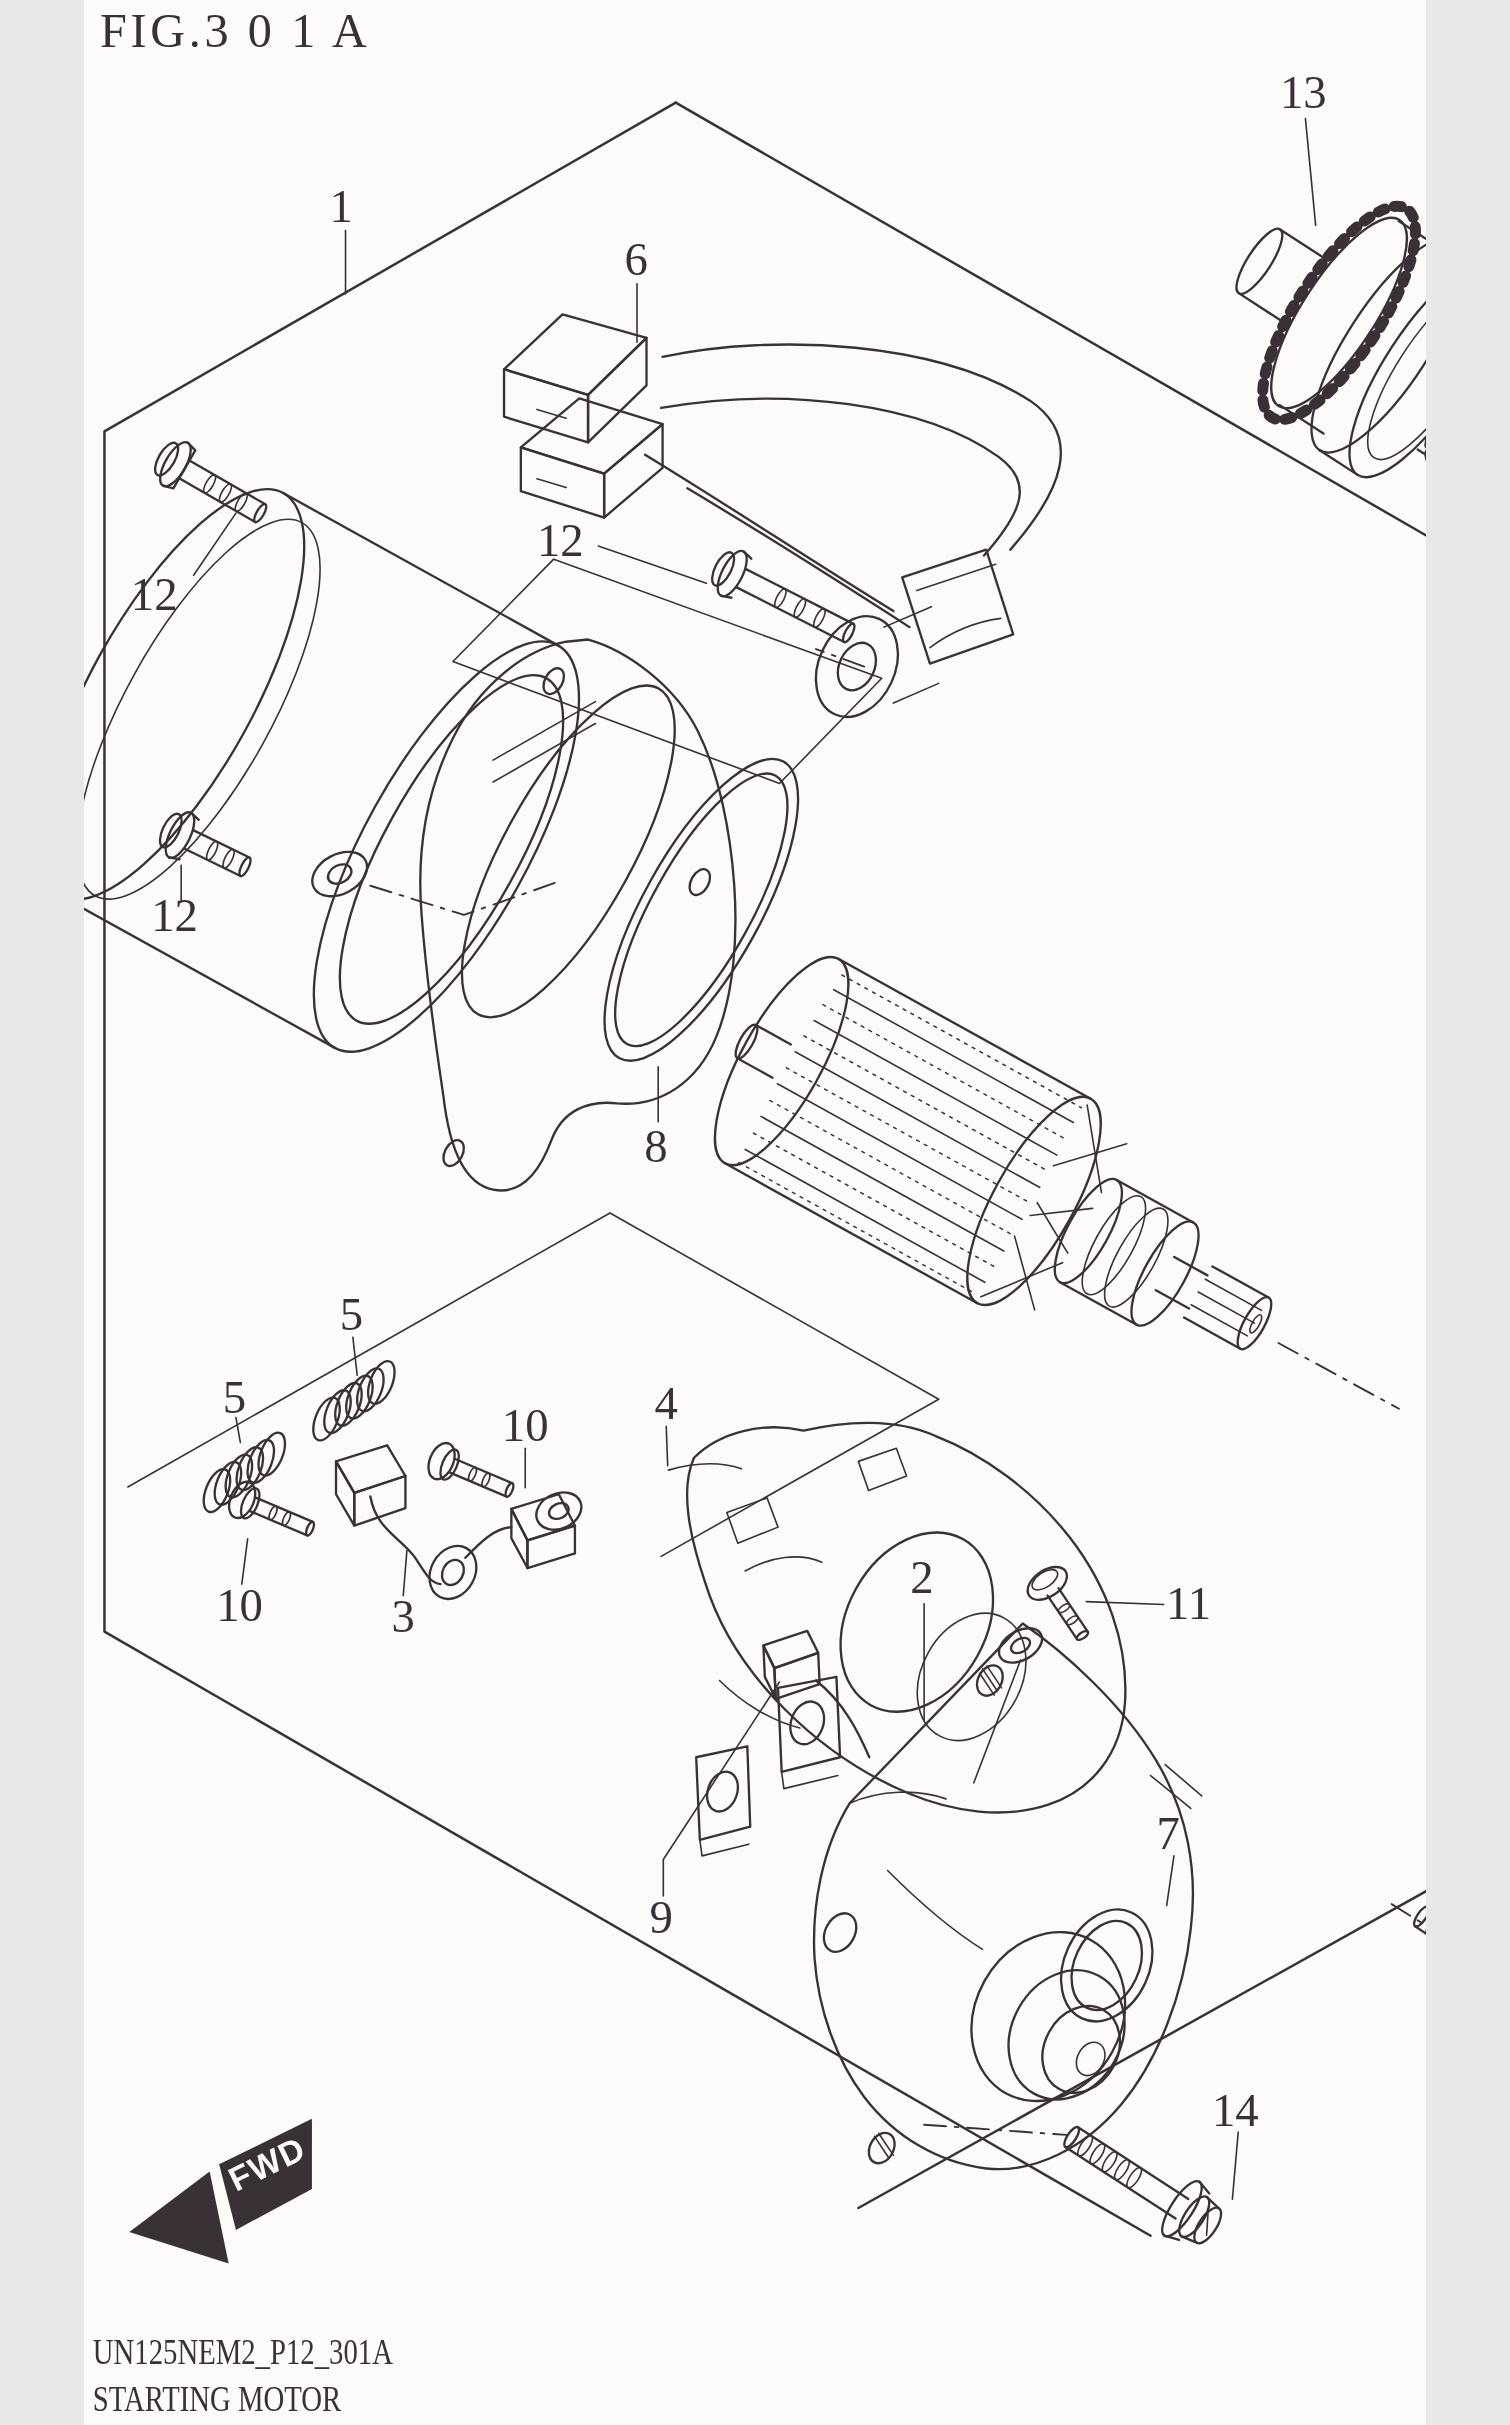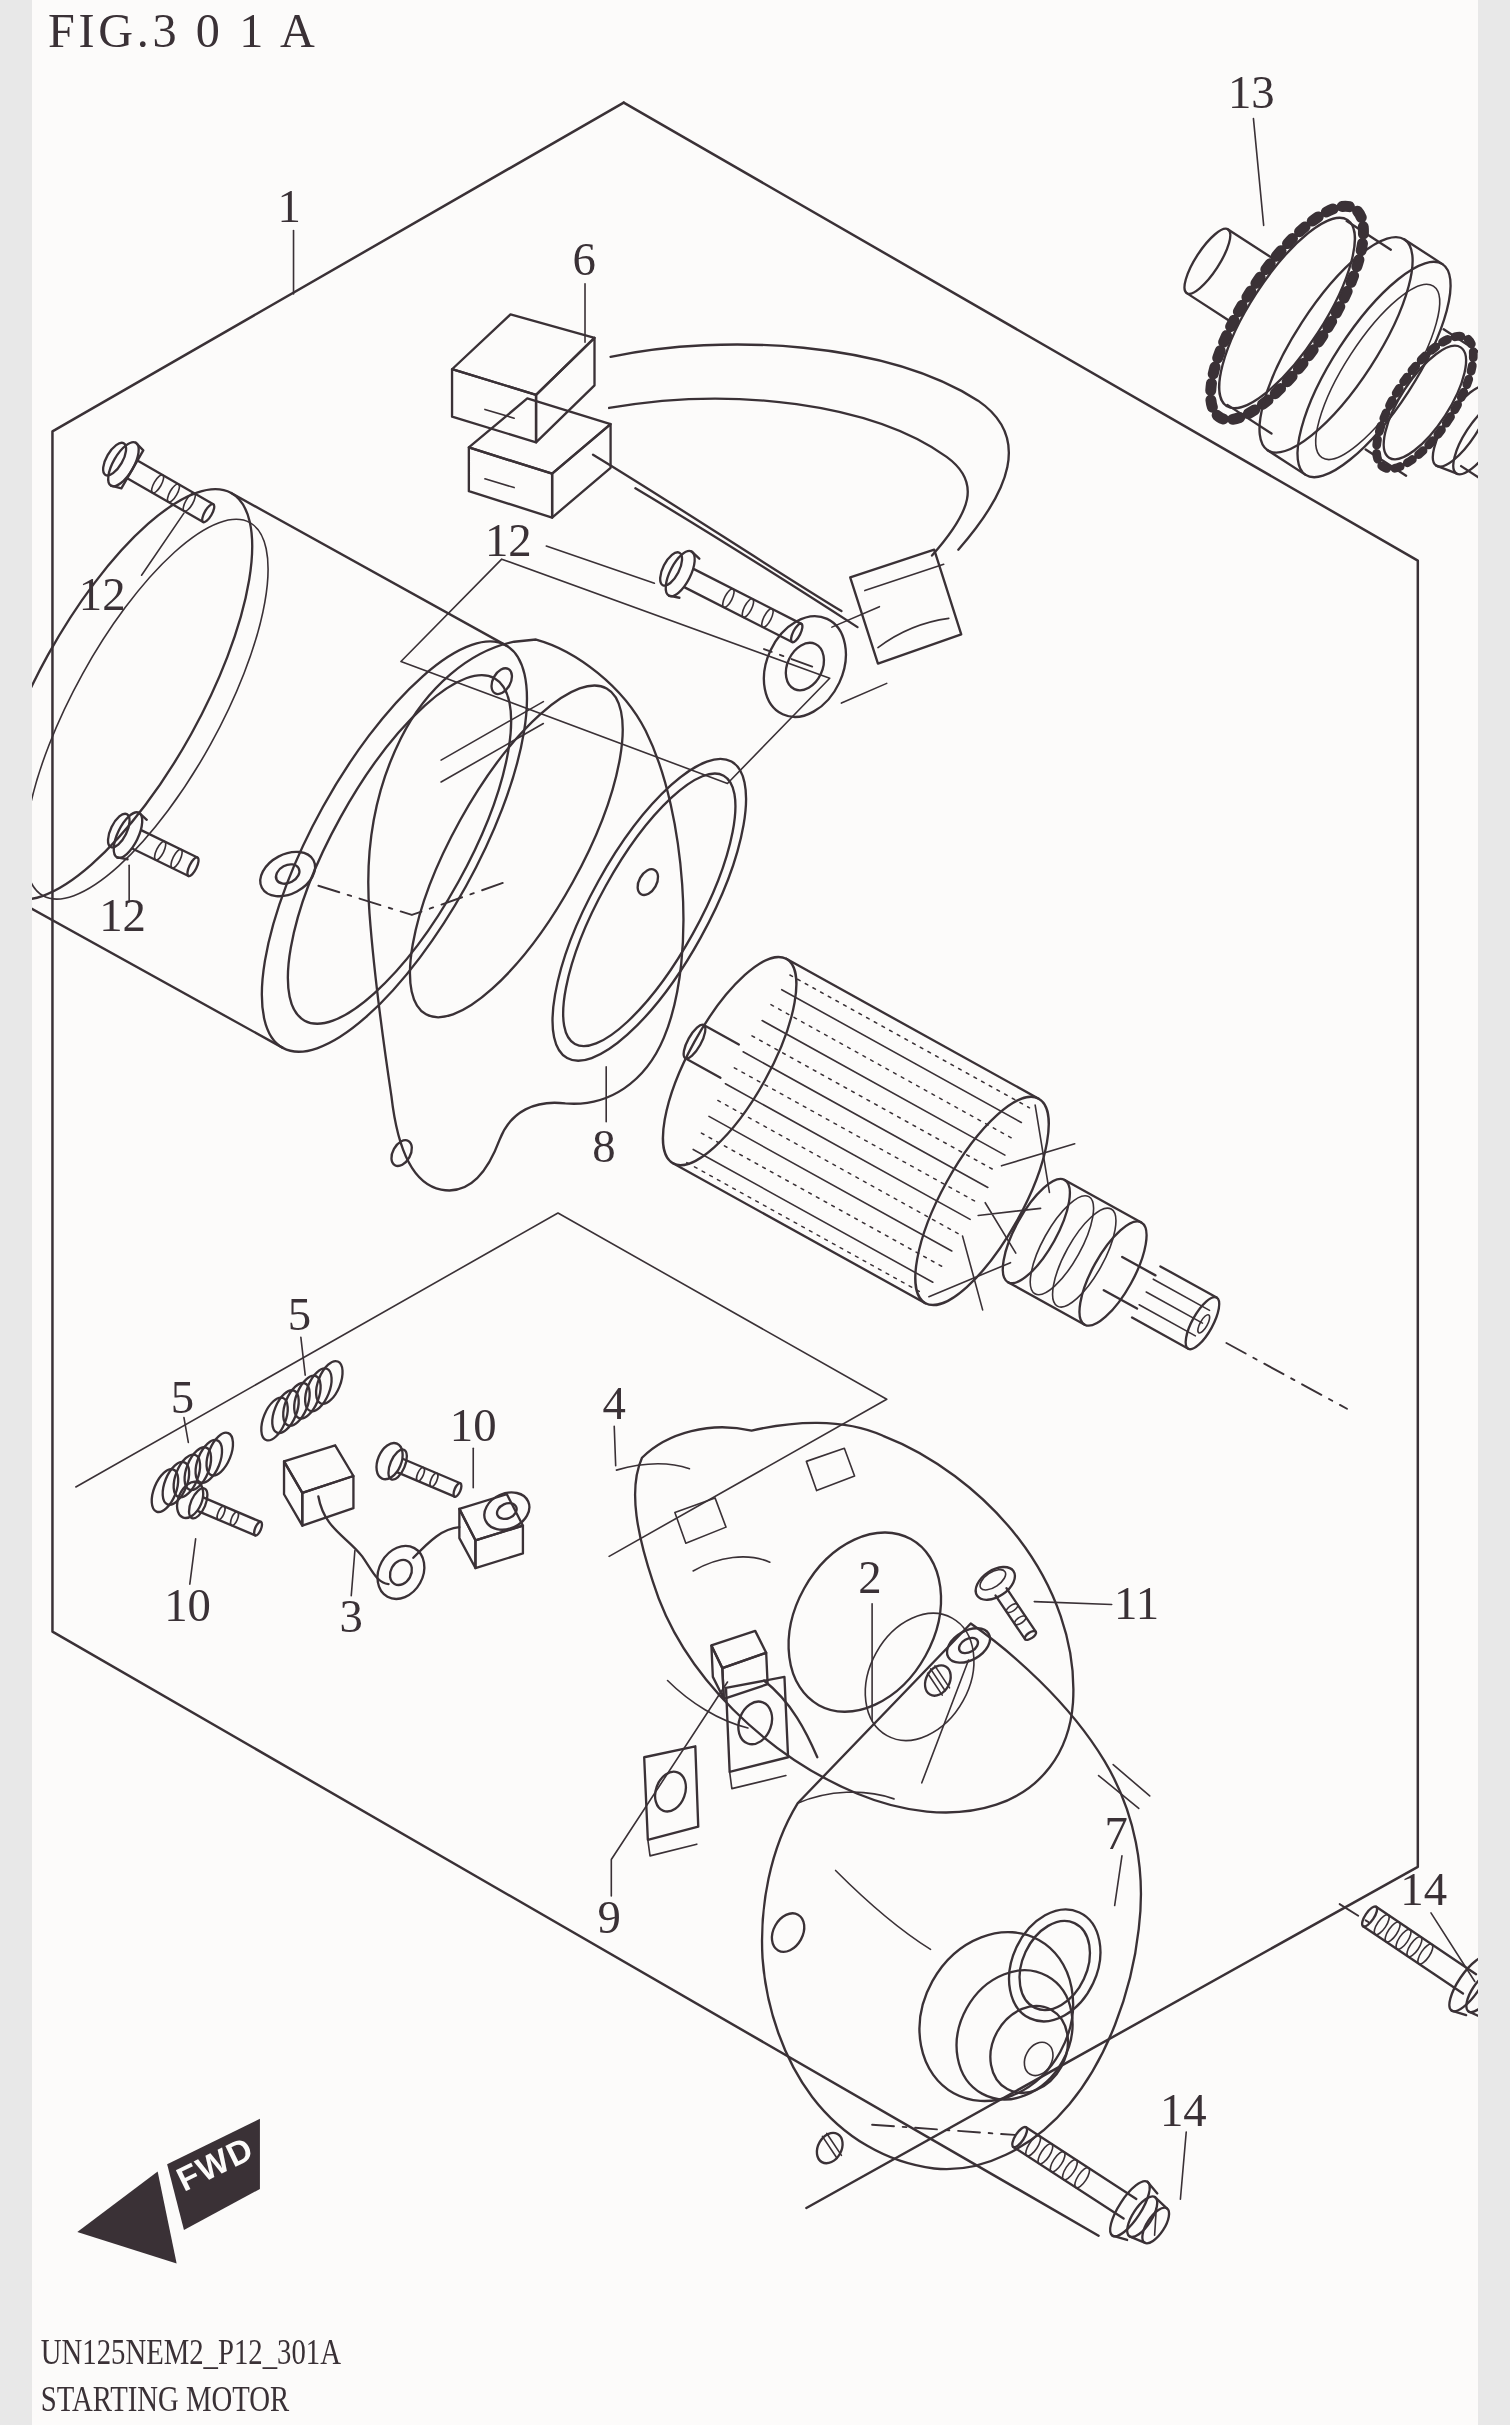--- a/index.html
+++ b/index.html
@@ -1,21 +1,21 @@
 <!DOCTYPE html>
 <html style="font-size:11.7px"><head>
 <meta charset="utf-8">
 <style>
   :root{
     --line:#3a3136;
     --bg:#fcfbfa;
   }
   html,body{margin:0;padding:0;background:#e8e8e8;}
   .page{
-    width:1446px;height:2426px;background:var(--bg);
+    width:1342px;height:2426px;background:var(--bg);
     position:relative;margin:0 auto;overflow:hidden;
     font-family:"Liberation Serif","DejaVu Serif",serif;
   }
   svg{display:block;width:1510px;height:2426px;}
   svg *{vector-effect:none;}
   .ln{stroke:var(--line);fill:none;stroke-width:3.2;stroke-linecap:round;stroke-linejoin:round;}
   .thin{stroke-width:2.2;}
   .frame{stroke-width:3.4;}
   .teeth{stroke-width:15;stroke-dasharray:10 13;}
   .teeth-s{stroke-width:12;stroke-dasharray:8 11;}

